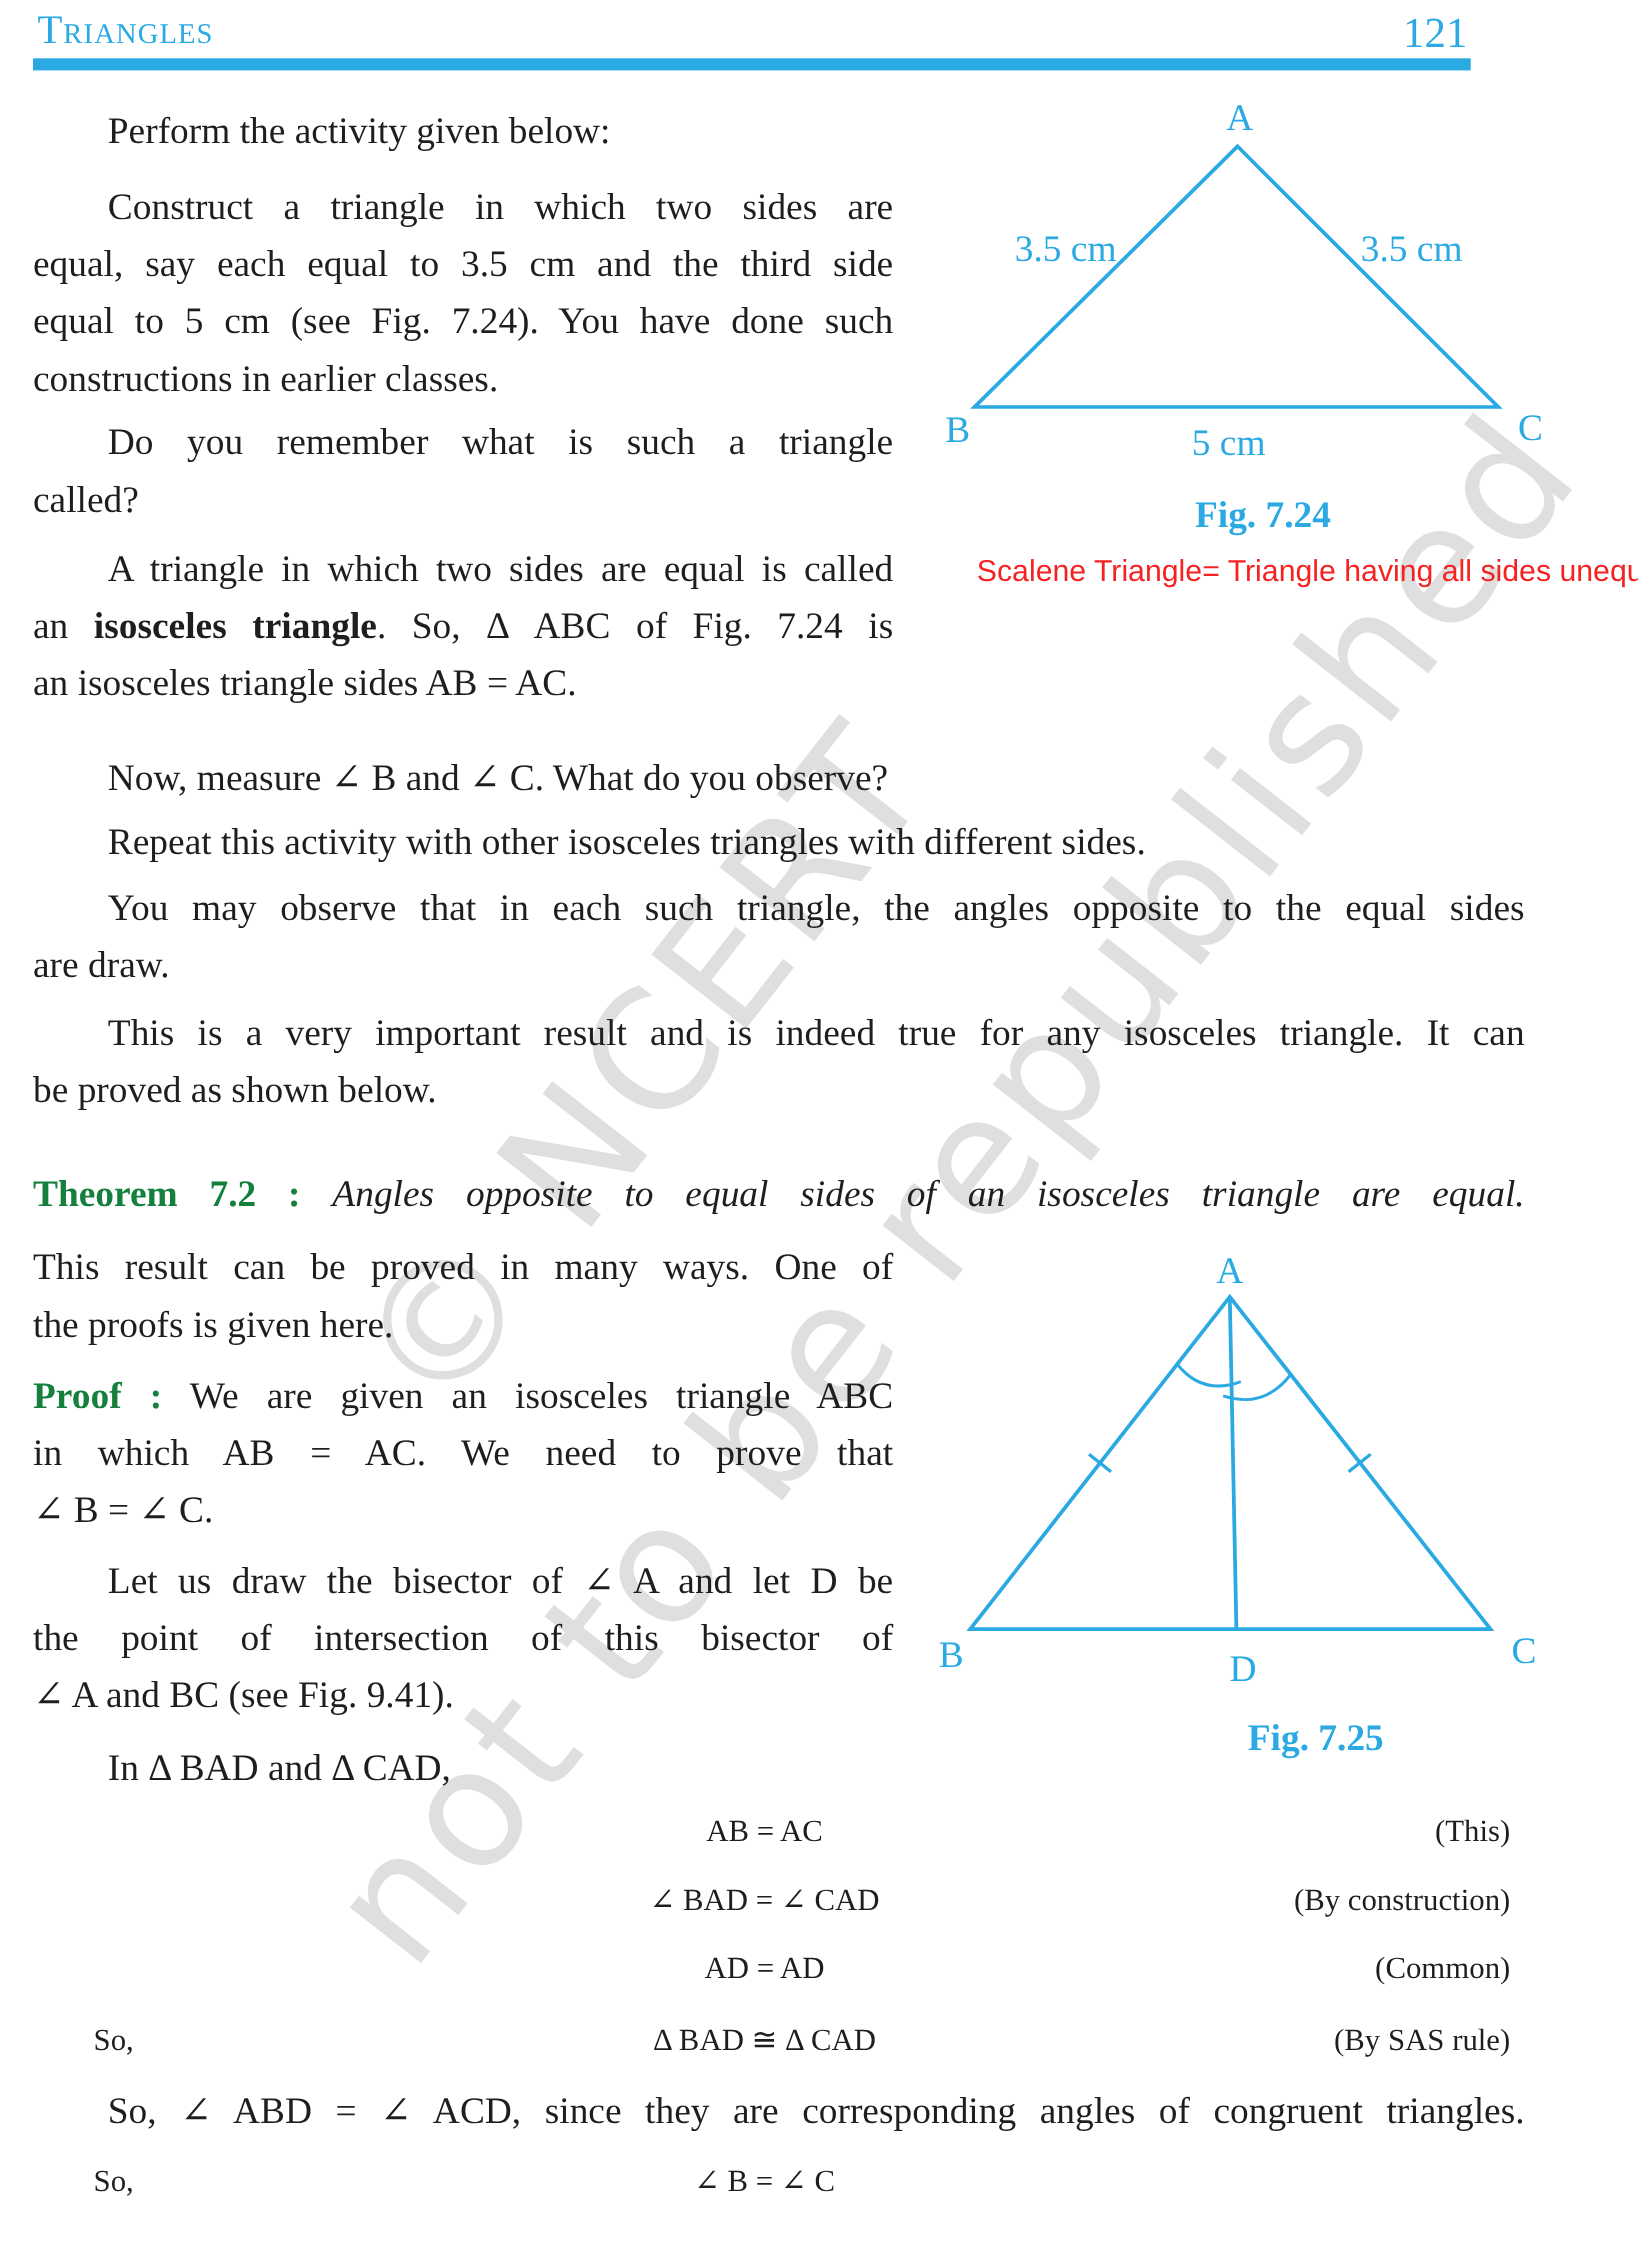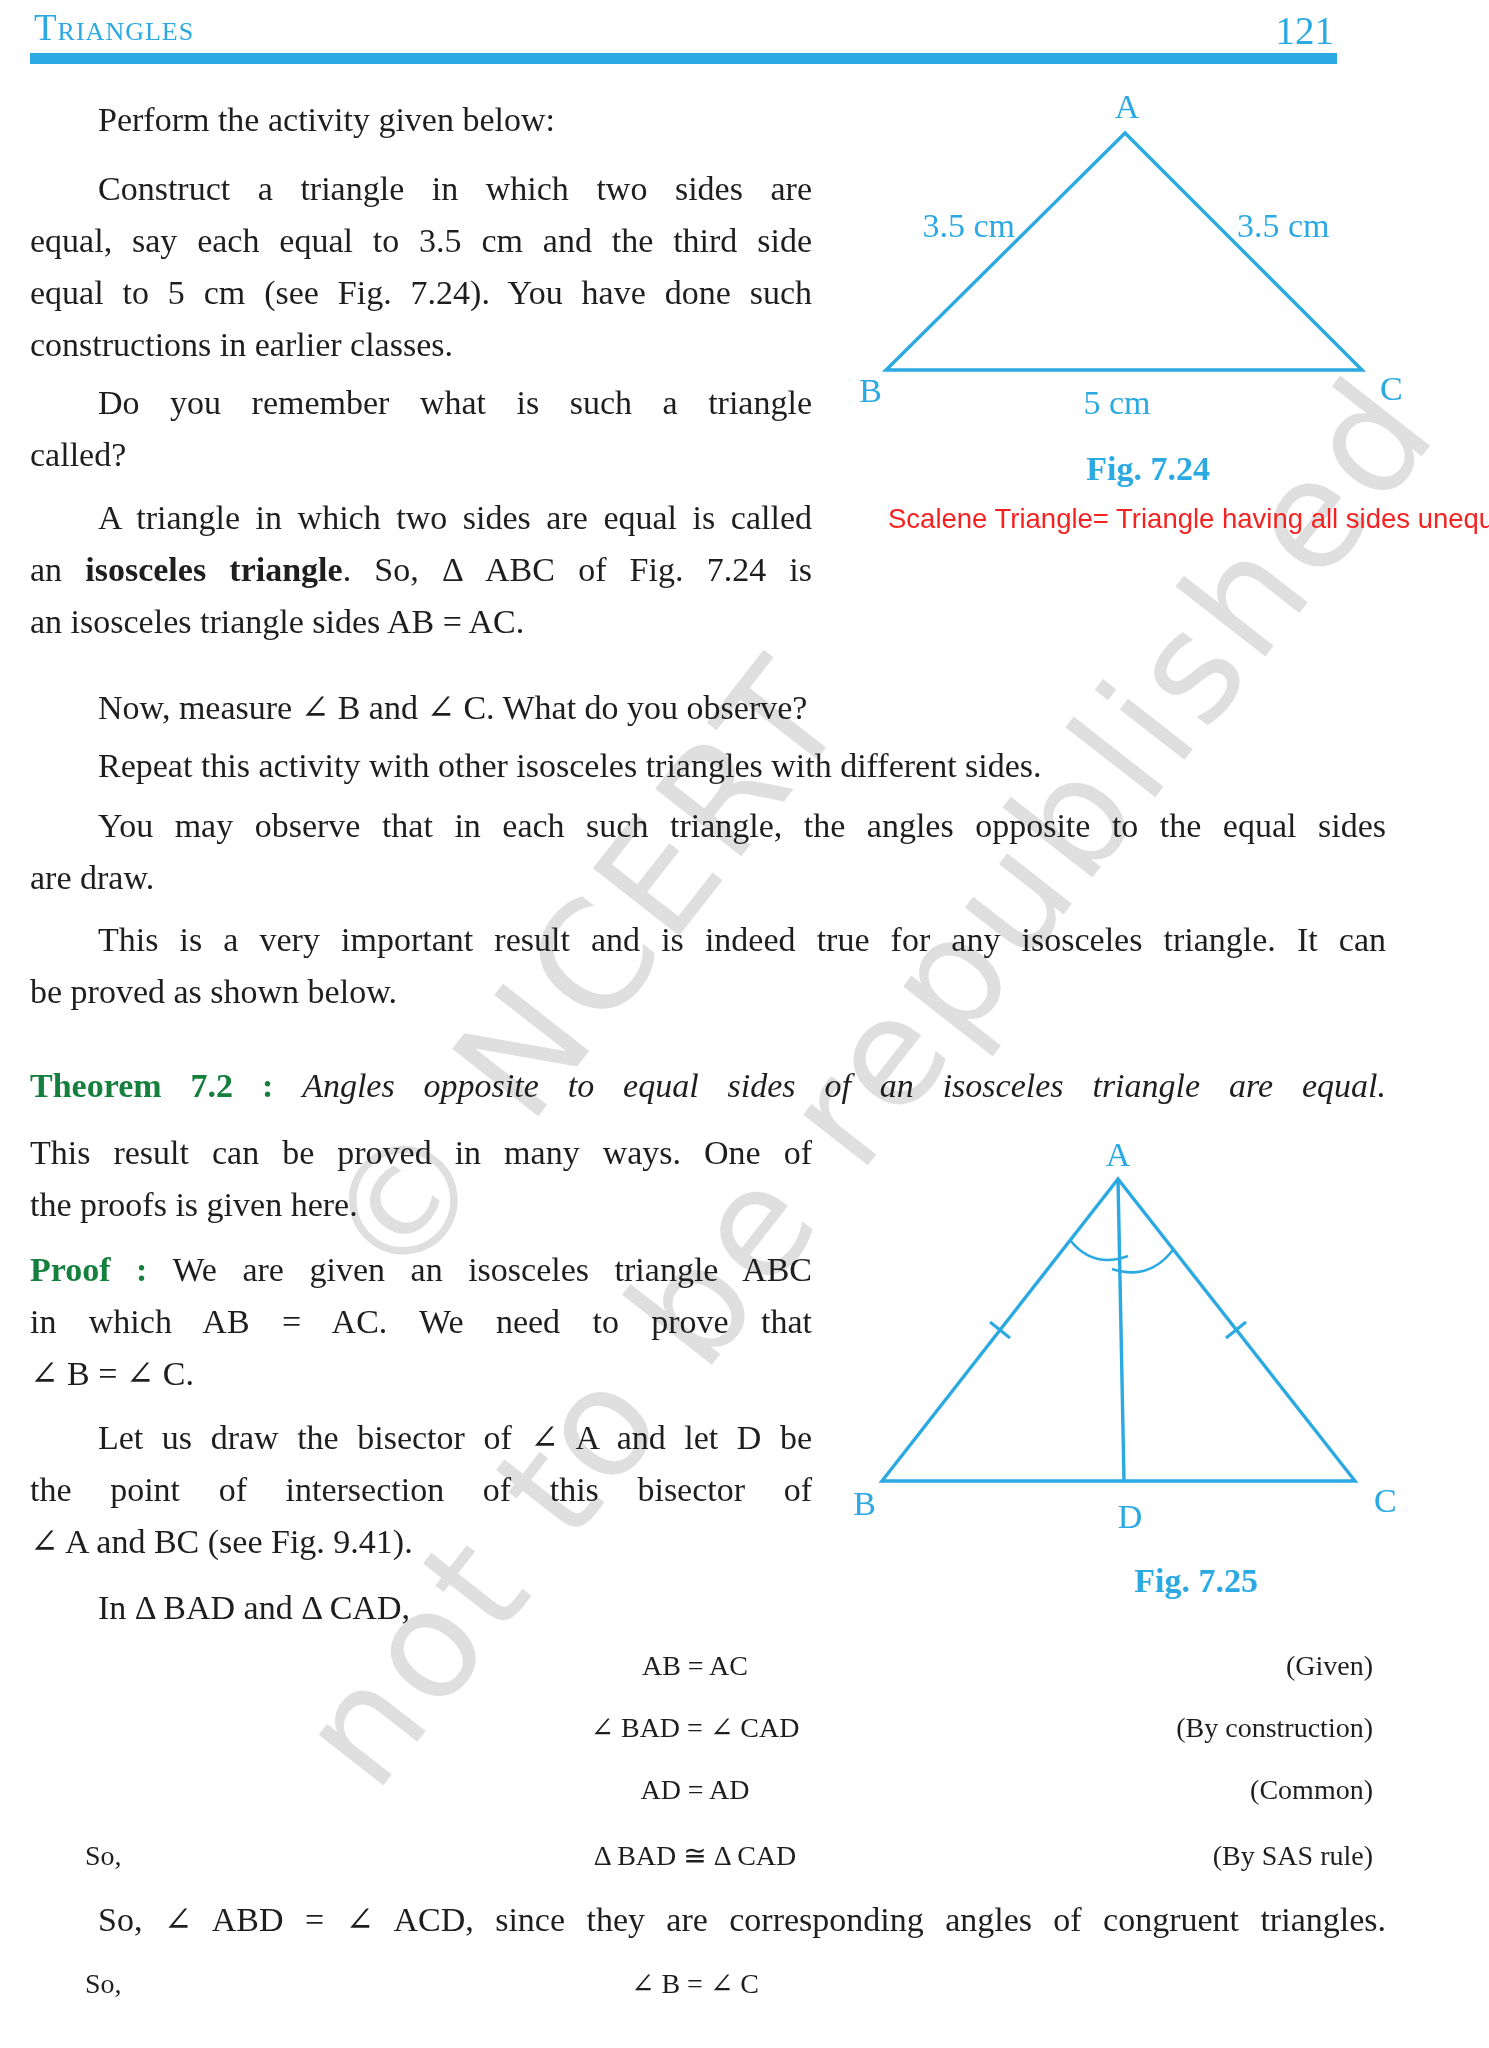--- a/index.html
+++ b/index.html
@@ -136,21 +136,21 @@
     <div class="ln">∠ A and BC (see Fig. 9.41).</div>
   </div>
 
   <div class="para w-full" style="top:1582px">
     <div class="ln ind">In Δ BAD and Δ CAD,</div>
   </div>
 
   <div class="eq-row" style="top:1640px">
     <span class="eq-intro"></span>
     <span>AB = AC</span>
-    <span class="eq-reason">(Given)</span>
+    <span class="eq-reason">(This)</span>
   </div>
   <div class="eq-row" style="top:1702px">
     <span class="eq-intro"></span>
     <span>∠ BAD = ∠ CAD</span>
     <span class="eq-reason">(By construction)</span>
   </div>
   <div class="eq-row" style="top:1764px">
     <span class="eq-intro"></span>
     <span>AD = AD</span>
     <span class="eq-reason">(Common)</span>

